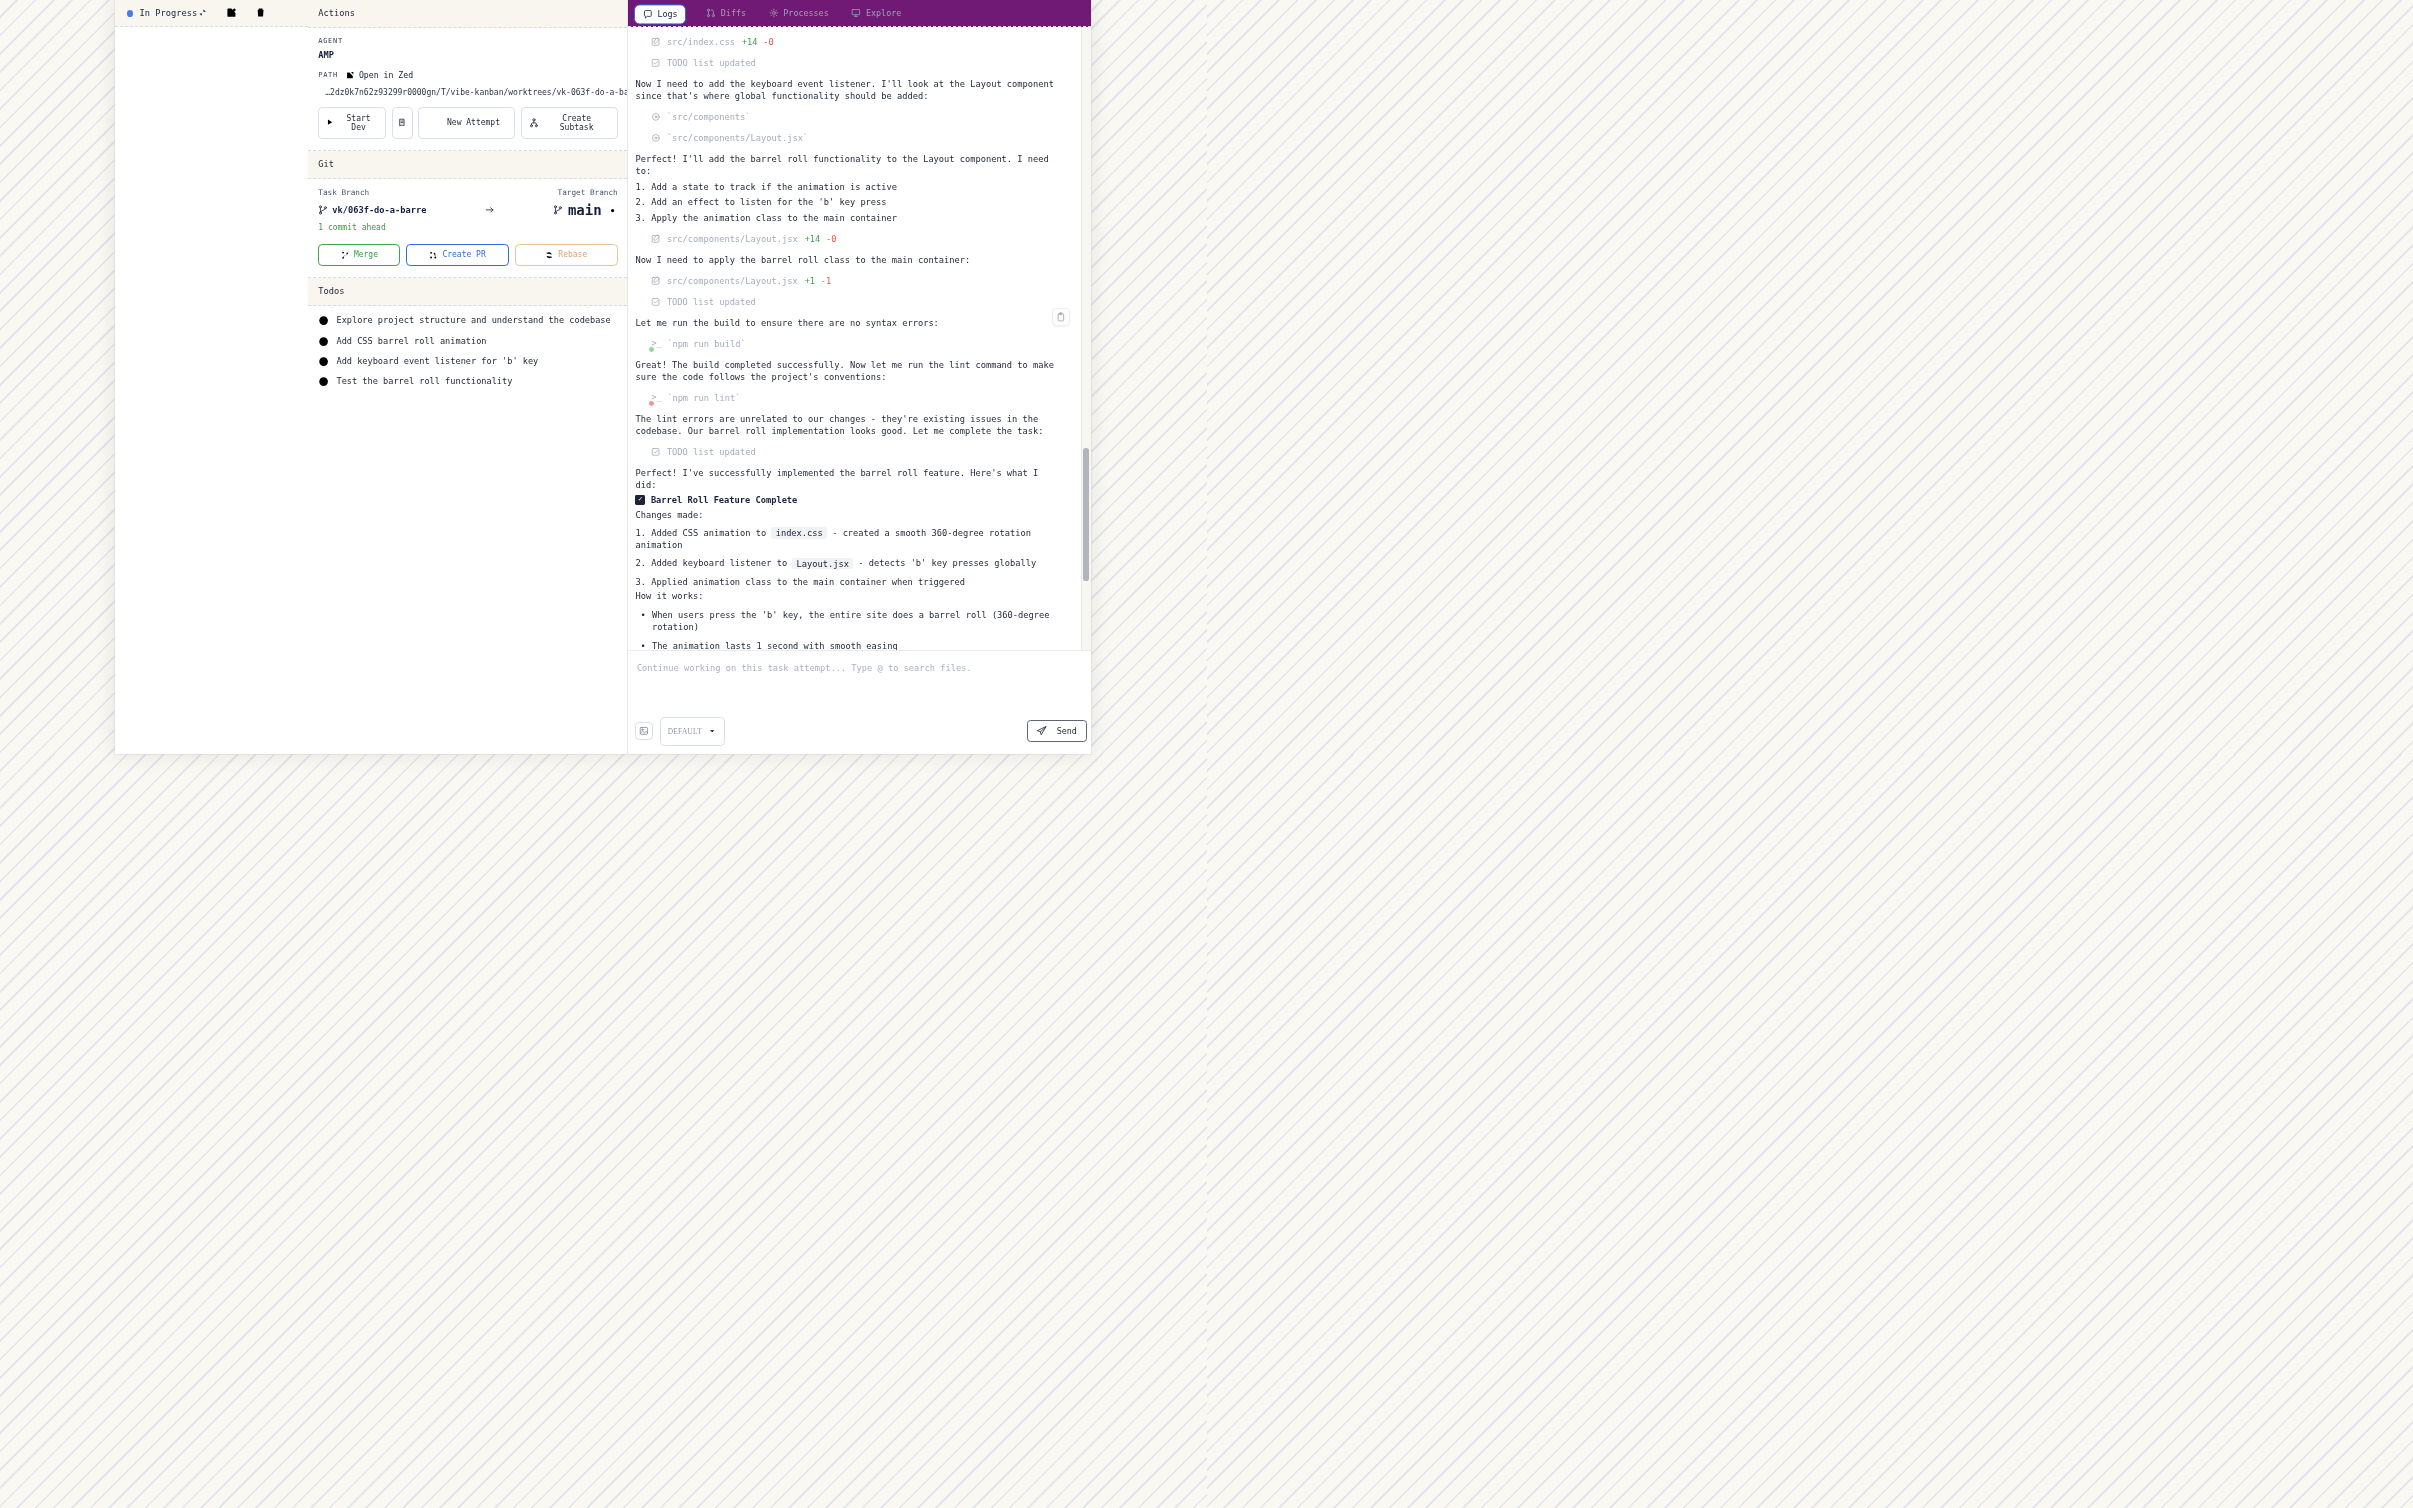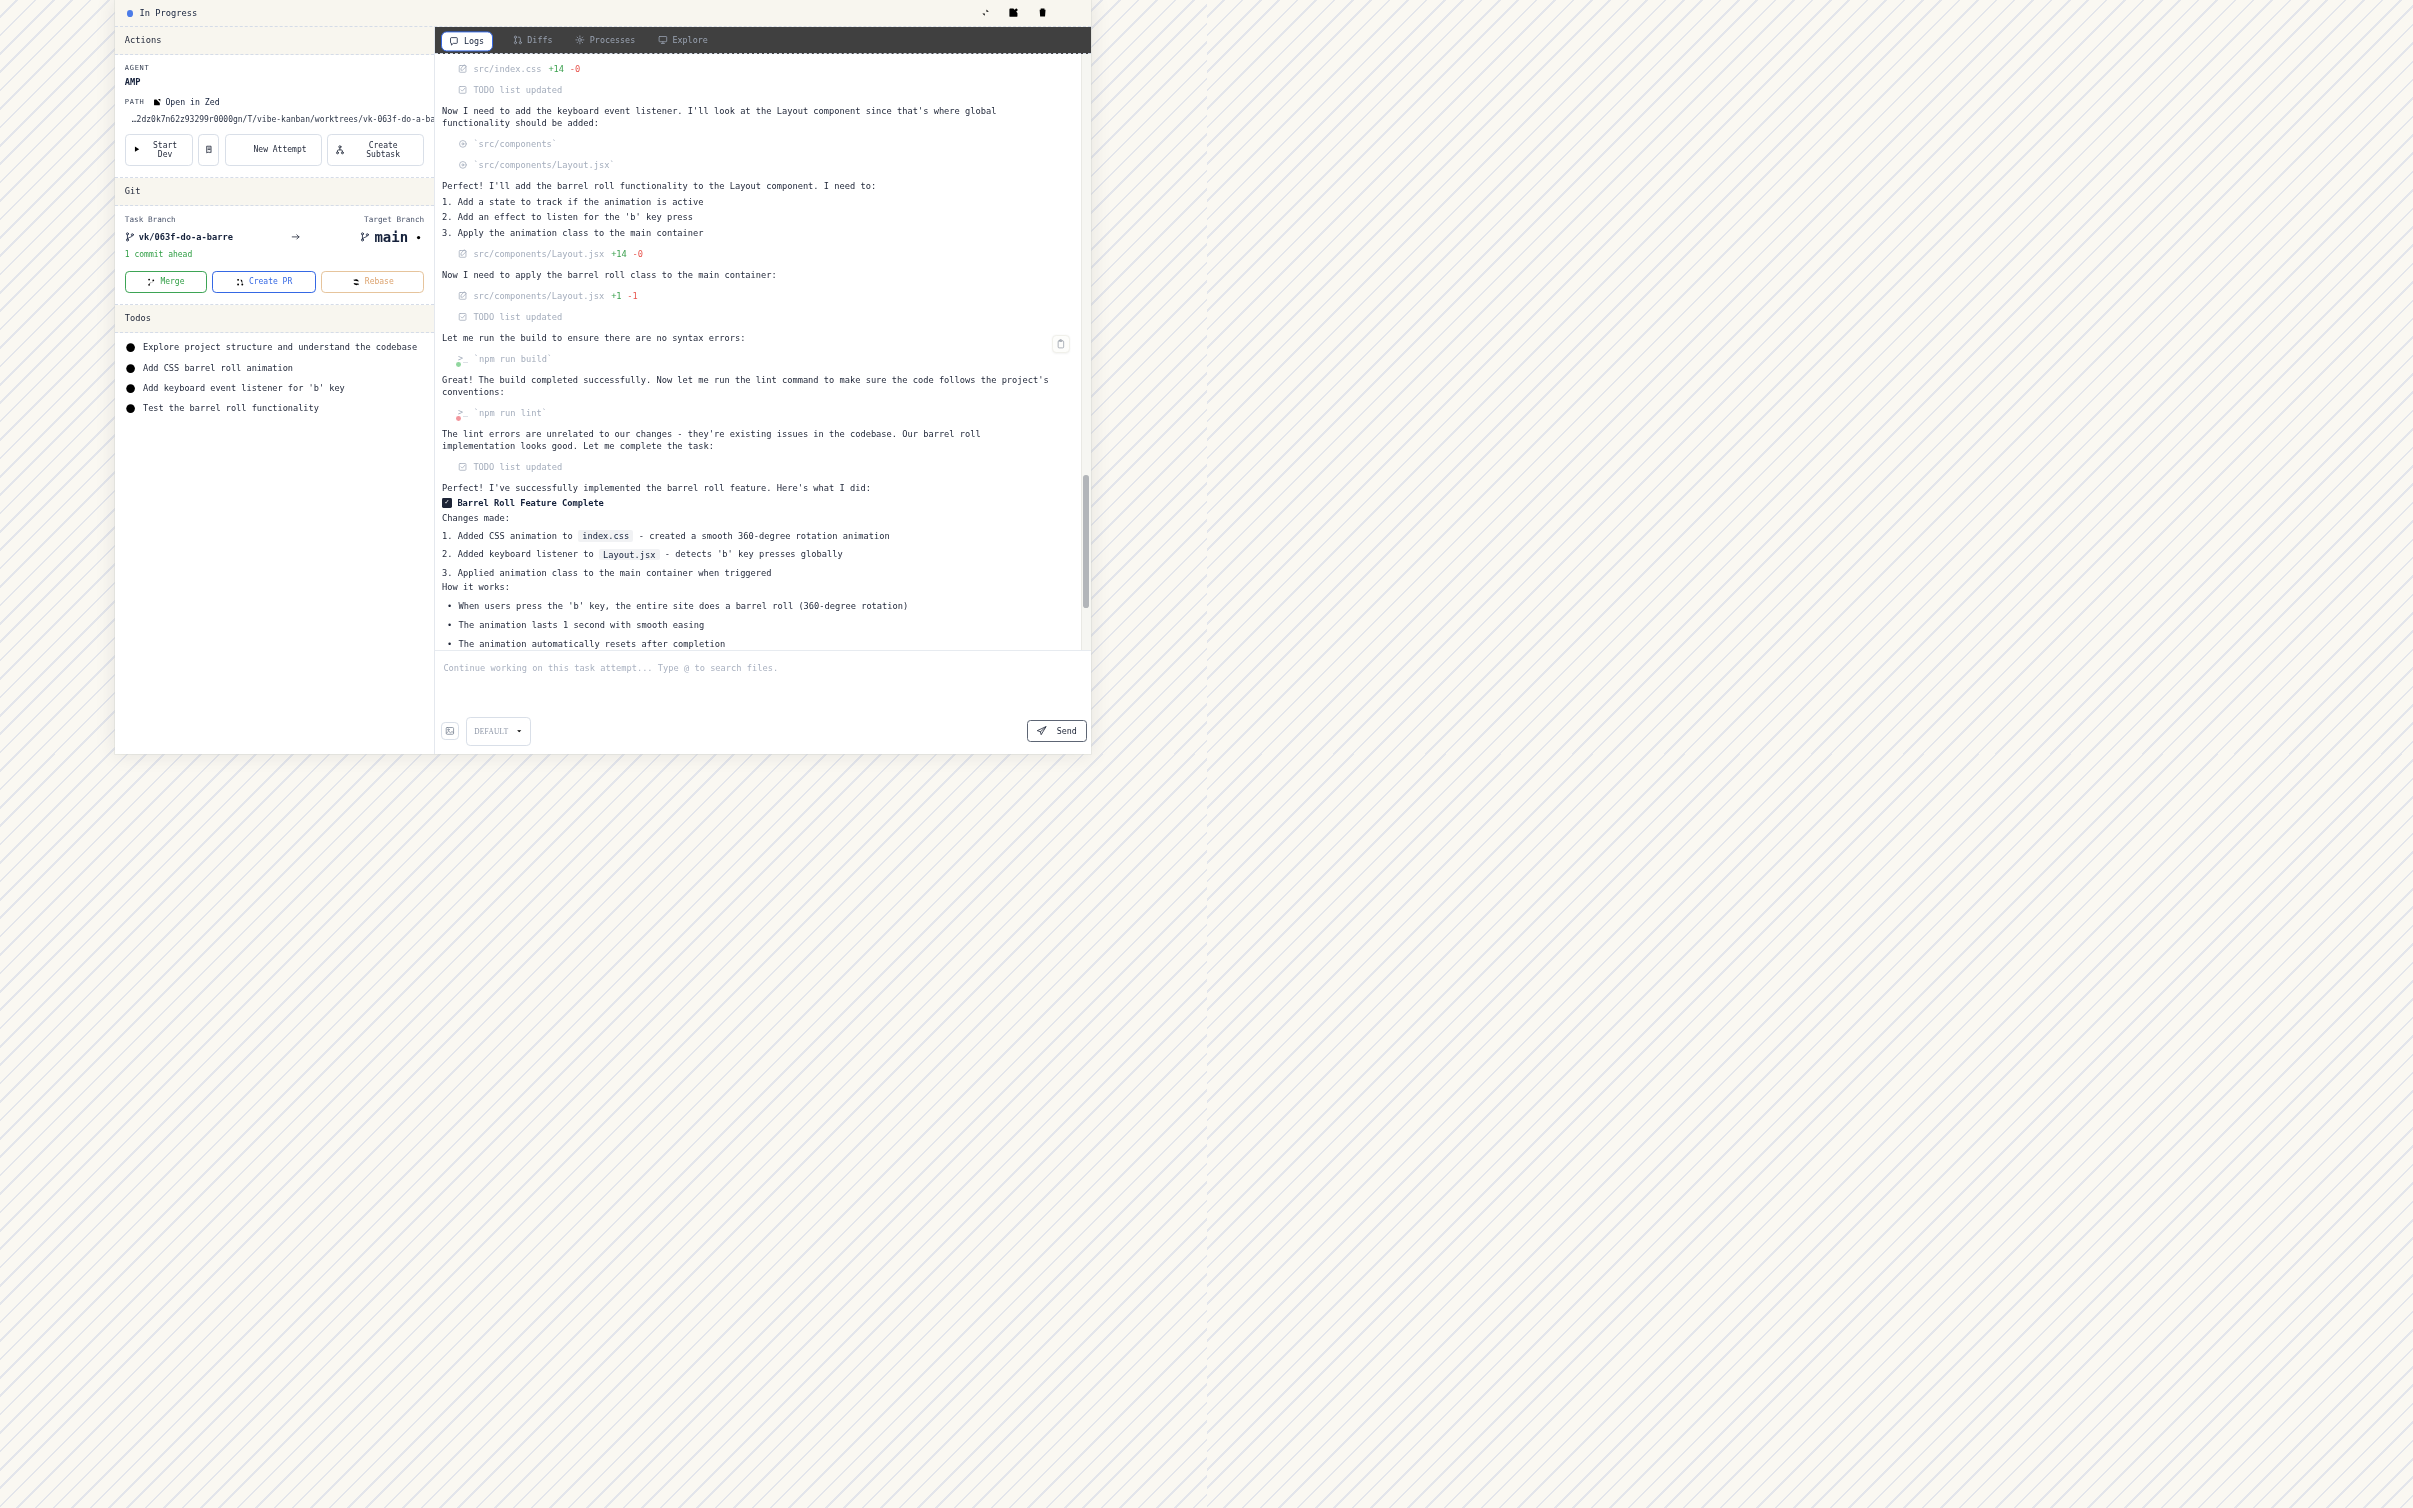--- a/index.html
+++ b/index.html
@@ -11,21 +11,21 @@
     color: #1d2436;
     font-size: 8.7px;
   }
   svg { display:block; }
   .ic { width:9.8px; height:9.8px; flex:none; stroke:currentColor; fill:none; stroke-width:1.3; stroke-linecap:round; stroke-linejoin:round; }
   .ic12 { width:8.4px; height:8.4px; }
   .ic16 { width:11.2px; height:11.2px; }
 
   .modal {
     position: absolute; left: 115px; top: 0; width: 976px; height: 754px;
-    background: #ffffff; display: flex; flex-direction: column;
+    background: #ffffff; display: flex; flex-direction: row;
     box-shadow: 0 0 19.6px rgba(25,32,48,.10), 0 0 0 0.7px rgba(222,224,216,.6);
   }
   
   .modal-header {
     height: 27px; flex: none; background: #f8f6ef;
     border-bottom: 0.7px dashed #d5dce8;
     display: flex; align-items: center; padding: 0 12px;
   }
   .status-chip { display:flex; align-items:center; gap:6.3px; cursor:pointer; }
   .status-dot { width:6.3px; height:7px; border-radius:50%; background:#4c7ce8; }
@@ -69,21 +69,21 @@
   .git-btns { display:flex; gap:5.6px; }
   .btn-merge { color:#2f9e44; border-color:#3da455; width:82px; height:21.6px; }
   .btn-pr { color:#3568e4; border-color:#3568e4; flex:1; height:21.6px; }
   .btn-rebase { color:#dca36f; border-color:#e6c49c; flex:1; height:21.6px; }
   .lp-todos { background:#fff; padding:9.8px; flex:1; }
   .todo-item { display:flex; align-items:flex-start; gap:7px; margin-bottom:9px; font-size:8.6px; color:#1d2436; }
   .todo-item .ic16 { color:#37a24f; margin-top:0; }
 
   
   .right-panel { flex:1; display:flex; flex-direction:column; min-width:0; background:#fff; }
-  .tab-bar { height:27px; flex:none; background:#404040; border-bottom:0.7px dashed #d5dce8; display:flex; align-items:center; gap:17px; padding:0 5.6px; position:relative; z-index:2; }
+  .tab-bar { height:27px; flex:none; background:#701a75; border-bottom:0.7px dashed #d5dce8; display:flex; align-items:center; gap:17px; padding:0 5.6px; position:relative; z-index:2; }
   .tab { display:flex; align-items:center; gap:4.9px; font-size:8.4px; color:#9aa3b2; background:none; border:none; font-family:inherit; cursor:pointer; padding:4.2px 2.8px; }
   .tab.active { background:#fff; border:1px solid #3568e4; border-radius:5.6px; padding:4.2px 7.7px; color:#14203a; transform:translateY(1.4px); }
 
   .log-scroll { flex:1; position:relative; min-height:0; background:#fff; }
   .log-content { position:absolute; inset:0; padding:9px 32px 5.6px 7px; overflow:hidden; line-height:1.38; }
   .le { margin-bottom:9px; }
   .le-row { display:flex; align-items:center; gap:5.6px; color:#a4adbc;padding-left:16px; }
   .le-row .ic { color:#a4adbc; }
   .file-added { color:#3ca14f; margin-left:1.4px; }
   .file-removed { color:#e7554e; }

